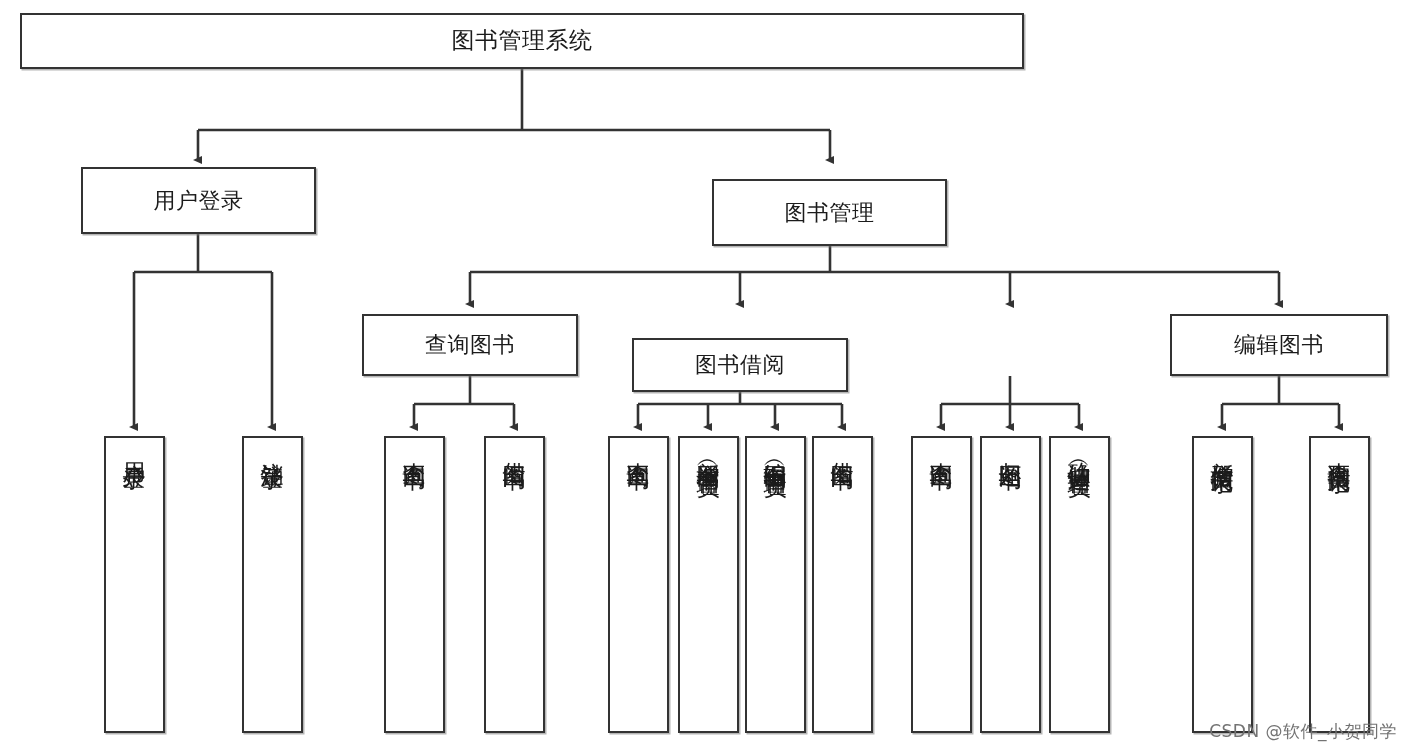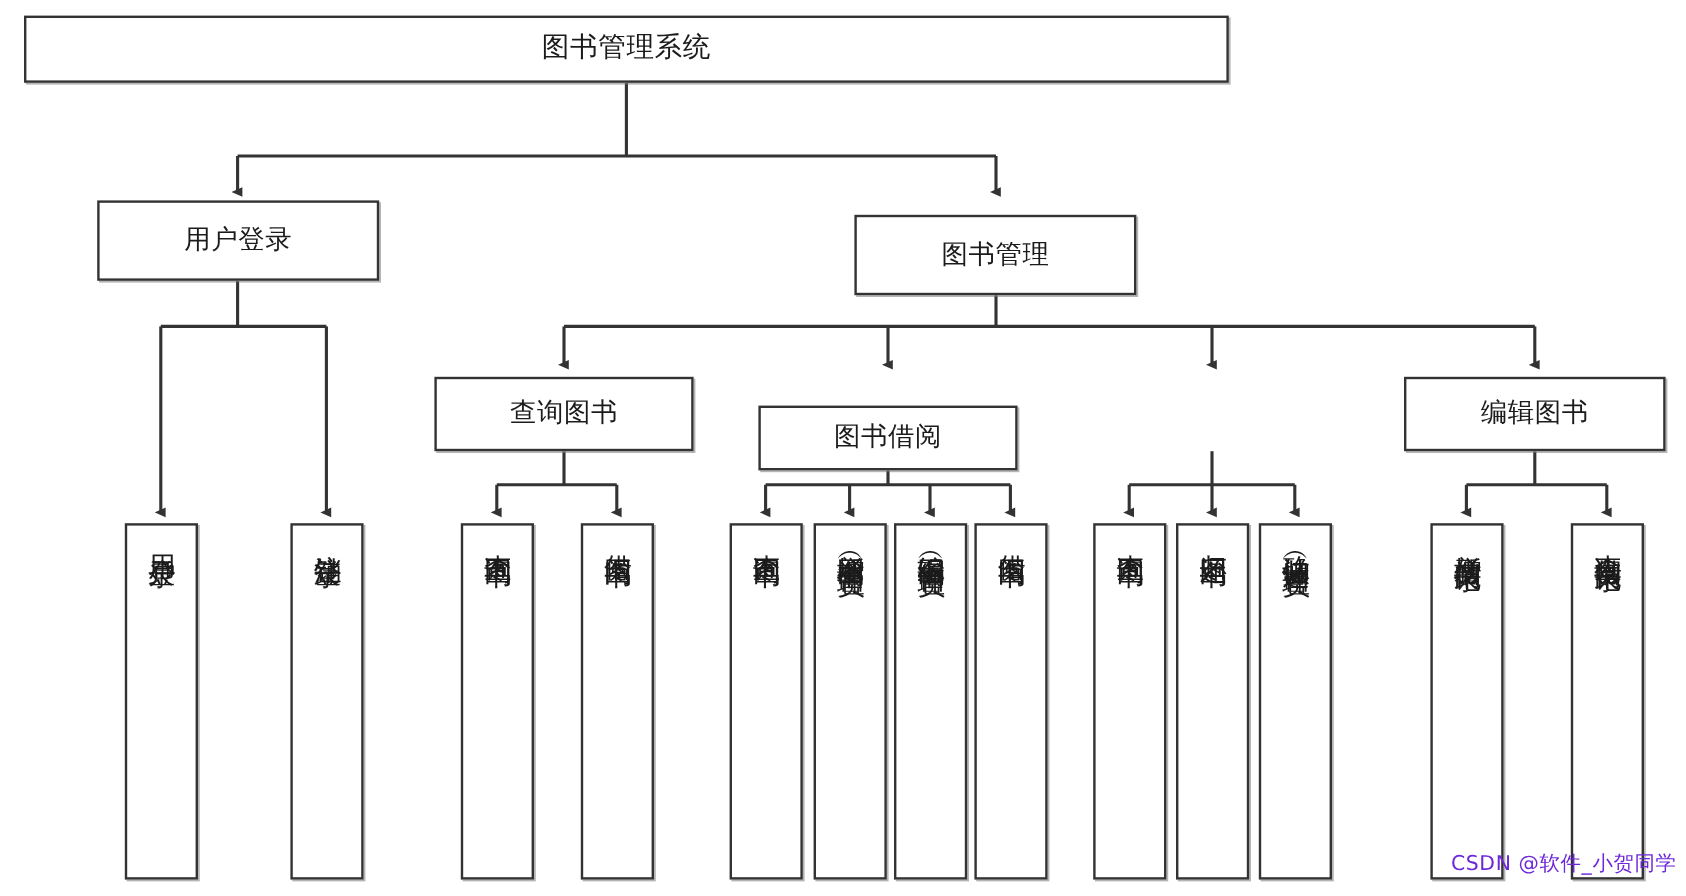--- a/index.html
+++ b/index.html
@@ -61,23 +61,23 @@
     writing-mode: vertical-rl;
     text-orientation: upright;
     font-size: 23px;
     line-height: 1.05;
     letter-spacing: 2px;
     white-space: nowrap;
   }
   .watermark {
     position: absolute;
     right: 8px;
-    bottom: 16px;
+    bottom: 4px;
     font-size: 17px;
-    color: #6d28d9;
+    color: #737373;
     letter-spacing: 0.5px;
     white-space: nowrap;
     user-select: none;
   }
 </style>
 </head>
 <body>
 
 <div id="canvas">
 

